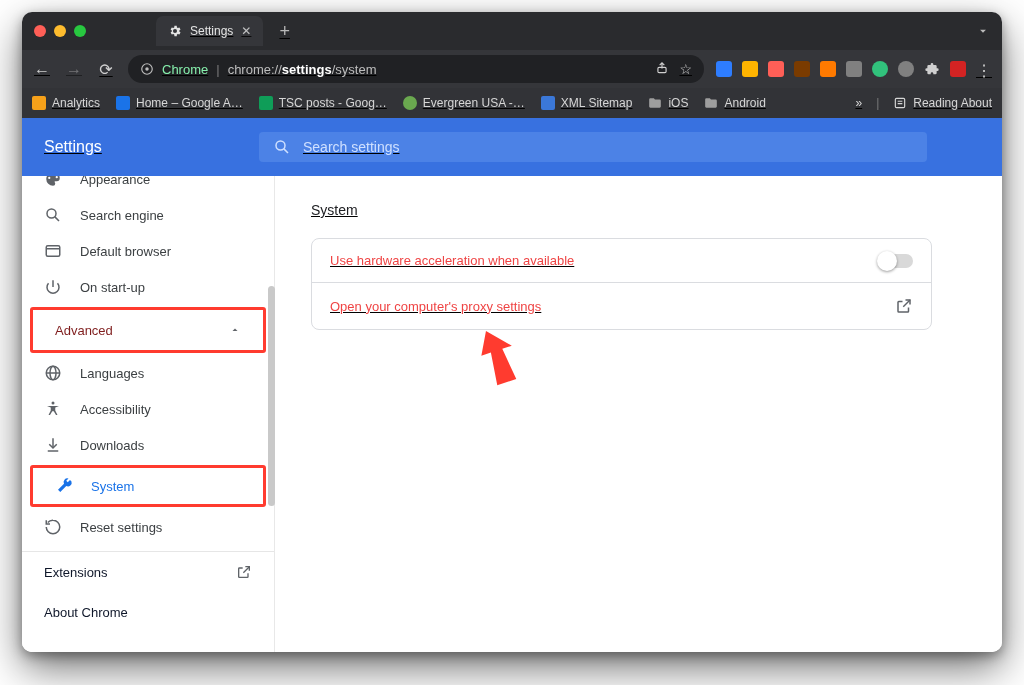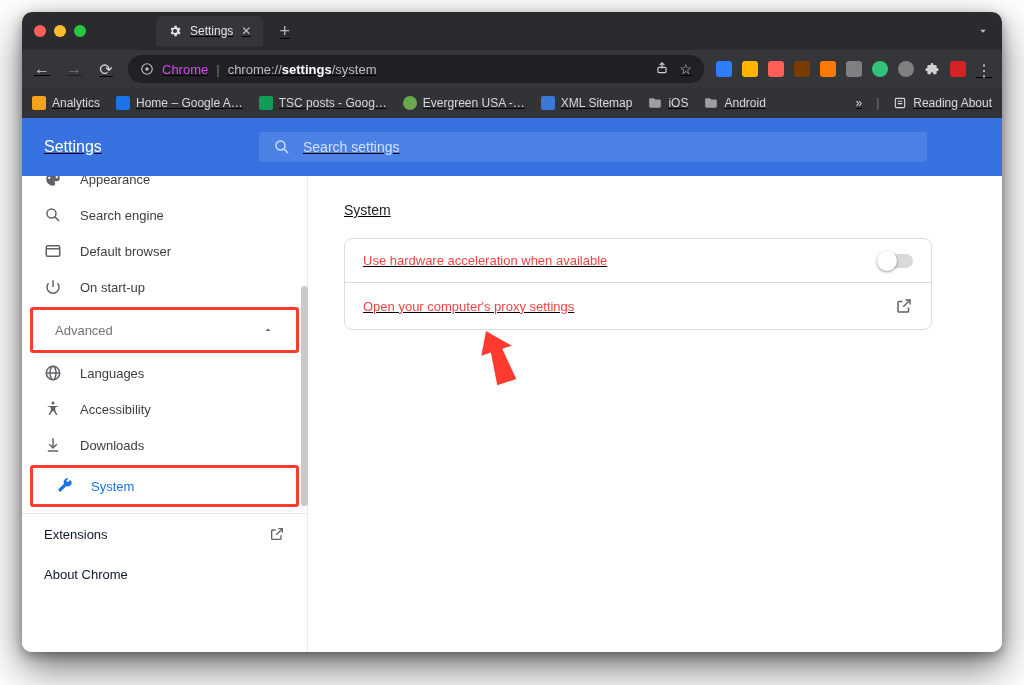--- a/index.html
+++ b/index.html
@@ -31,45 +31,45 @@
   .dot.green{background:#28c840;}
   .tab{display:flex;align-items:center;gap:8px;background:var(--chrome-dark);height:30px;padding:0 12px;border-radius:7px 7px 0 0;color:#e4e4e4;font-size:12px;max-width:210px;}
   .tab svg{flex:none;}
   .tab .close{margin-left:auto;opacity:.8;}
   .newtab{color:#b8b8b8;font-size:18px;padding:0 6px;}
   .tabstrip .chev{margin-left:auto;color:#bbb;}
   
   .toolbar{height:38px;background:var(--chrome-dark);display:flex;align-items:center;padding:0 10px;gap:12px;color:#cfcfcf;}
   .toolbar .navbtn{width:20px;text-align:center;font-size:16px;}
   .omnibox{flex:1;height:28px;background:#202124;border-radius:14px;display:flex;align-items:center;padding:0 12px;font-size:13px;color:#bdbdbd;gap:8px;}
-  .omnibox .label{color:#d946ef;}
+  .omnibox .label{color:#86efac;}
   .omnibox .sep{color:#7a7a7a;}
   .omnibox .url .bold{color:#fff;font-weight:600;}
   .omni-actions{display:flex;gap:10px;margin-left:auto;color:#cfcfcf;}
   .ext-icons{display:flex;gap:10px;align-items:center;}
   .ext-icons span{width:16px;height:16px;border-radius:3px;display:inline-block;}
   
   .bookmarks{height:30px;background:var(--bookmark-bar);display:flex;align-items:center;padding:0 10px;gap:16px;color:#d6d6d6;font-size:12px;}
   .bm{display:flex;align-items:center;gap:6px;white-space:nowrap;}
   .bm .ico{width:14px;height:14px;border-radius:2px;display:inline-block;}
   .bookmarks .right{margin-left:auto;display:flex;align-items:center;gap:14px;}
   
   .blue-header{height:58px;background:var(--blue-top);display:flex;align-items:center;color:#fff;}
   .blue-header .title{width:237px;padding-left:22px;font-size:16px;}
   .searchbox{flex:1;margin-right:75px;height:30px;background:#4c82e6;border-radius:4px;display:flex;align-items:center;padding:0 14px;gap:12px;color:#cfe0ff;font-size:14px;}
   
   .body{flex:1;display:flex;background:#fff;overflow:hidden;}
-  .sidebar{width:286px;background:var(--sidebar-bg);border-right:1px solid #e8e8e8;position:relative;padding-top:16px;}
+  .sidebar{width:253px;background:var(--sidebar-bg);border-right:1px solid #e8e8e8;position:relative;padding-top:16px;}
   .sidebar-inner{position:absolute;top:-15px;left:0;right:0;}
   .sb-item{display:flex;align-items:center;gap:18px;height:36px;padding-left:22px;color:#3c4043;font-size:13px;}
   .sb-item.indent{padding-left:22px;}
   .sb-item .ico{width:18px;display:flex;align-items:center;justify-content:center;color:#5f6368;}
   .sb-item.active{color:var(--blue-accent);}
   .sb-item.active .ico{color:var(--blue-accent);}
-  .sb-section{display:flex;align-items:center;height:40px;padding:0 22px;color:#737373;font-size:13px;justify-content:space-between;}
+  .sb-section{display:flex;align-items:center;height:40px;padding:0 22px;color:#7f1d1d;font-size:13px;justify-content:space-between;}
   .sb-footer{border-top:1px solid #e6e6e6;margin-top:6px;}
   .sb-footer .sb-section{color:#0f172a;}
   .highlight-box{border:3px solid var(--highlight);border-radius:3px;margin:2px 8px;}
   .scrolltrack{position:absolute;right:-1px;top:0;width:7px;height:100%;}
   .scrollthumb{position:absolute;right:0;top:110px;width:7px;height:220px;background:#c9c9c9;border-radius:4px;}
   
   .main{flex:1;padding:26px 70px 0 36px;}
   .main h2{margin:0 0 20px 0;font-size:14px;font-weight:500;color:#202124;}
   .card{border:1px solid var(--panel-border);border-radius:8px;overflow:hidden;}
   .row{display:flex;align-items:center;justify-content:space-between;padding:14px 18px;font-size:13px;color:#ef4444;}
@@ -290,20 +290,29 @@
           <div class="sb-item indent active">
             <span class="ico">
                 <svg width="18" height="18" viewBox="0 0 24 24" fill="#1a73e8">
                   <path d="M22 6a5 5 0 01-7 6l-8 8-3-3 8-8a5 5 0 016-7l-3 3 2 2 3-3z"></path>
                 </svg>
               </span>
             <span>System</span>
           </div>
         </div>
 
+        <div class="sb-item indent">
+          <span class="ico">
+              <svg width="18" height="18" viewBox="0 0 24 24" fill="none" stroke="#5f6368" stroke-width="2">
+                <path d="M3 12a9 9 0 109-9 9 9 0 00-7 3"></path>
+                <polyline points="3 3 3 8 8 8"></polyline>
+              </svg>
+            </span>
+          <span>Reset settings</span>
+        </div>
 
         <div class="sb-footer">
           <div class="sb-section">
             <span>Extensions</span>
             <svg width="16" height="16" viewBox="0 0 24 24" fill="none" stroke="#5f6368" stroke-width="2">
                 <path d="M14 4h6v6"></path>
                 <path d="M20 4l-9 9"></path>
                 <path d="M18 14v5a1 1 0 01-1 1H5a1 1 0 01-1-1V7a1 1 0 011-1h5"></path>
               </svg>
           </div>

